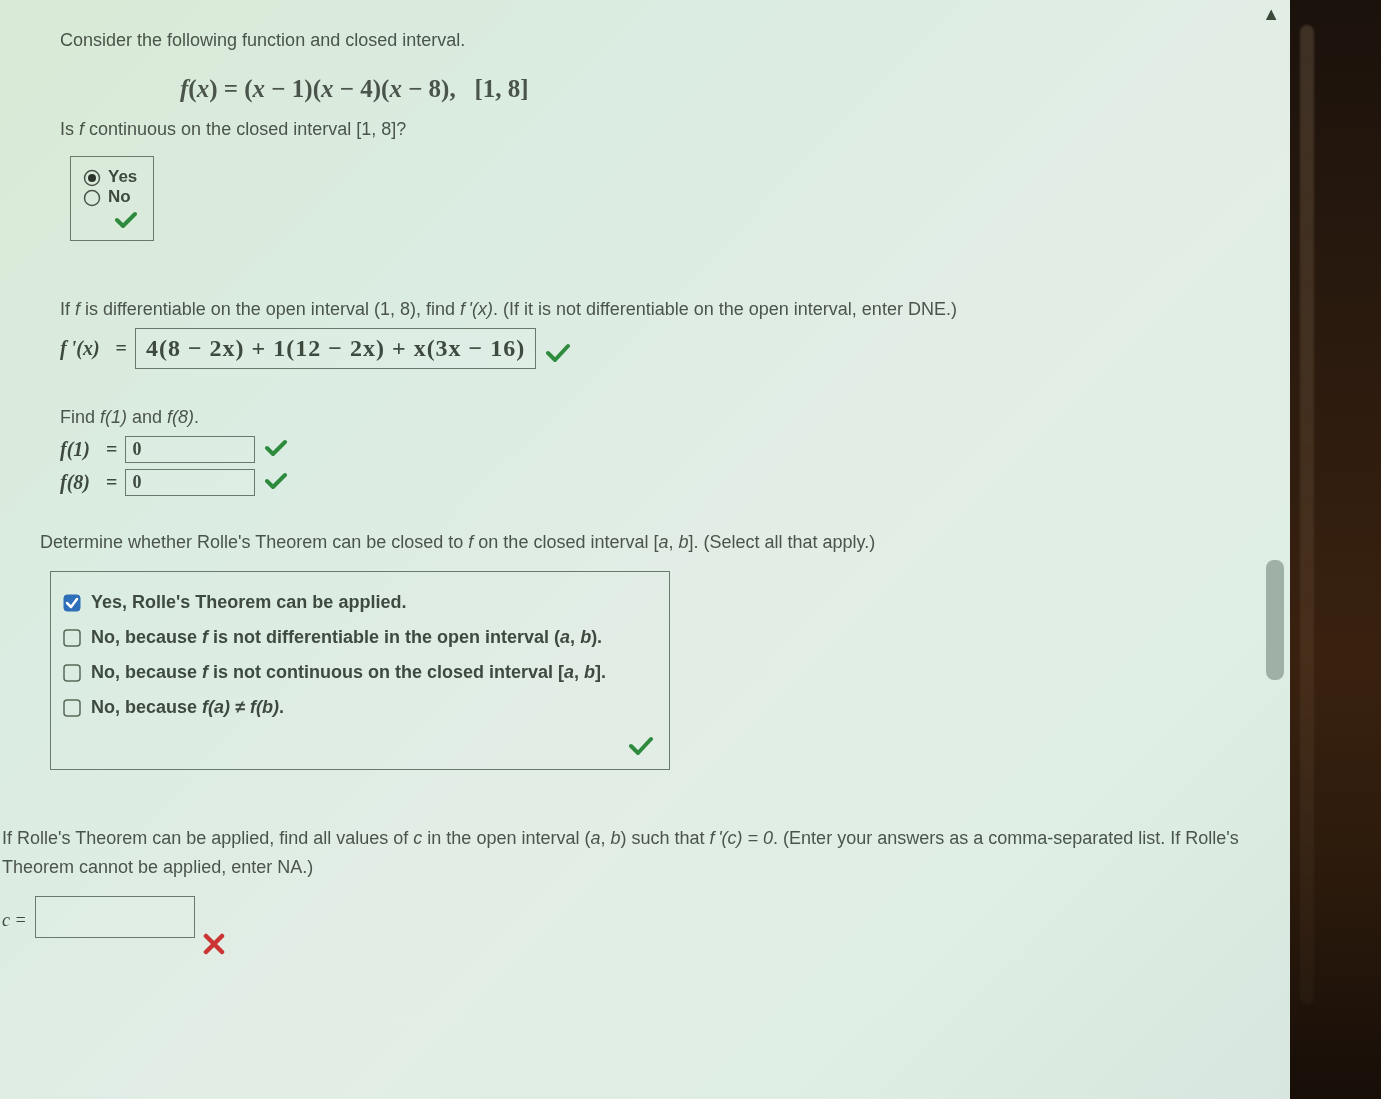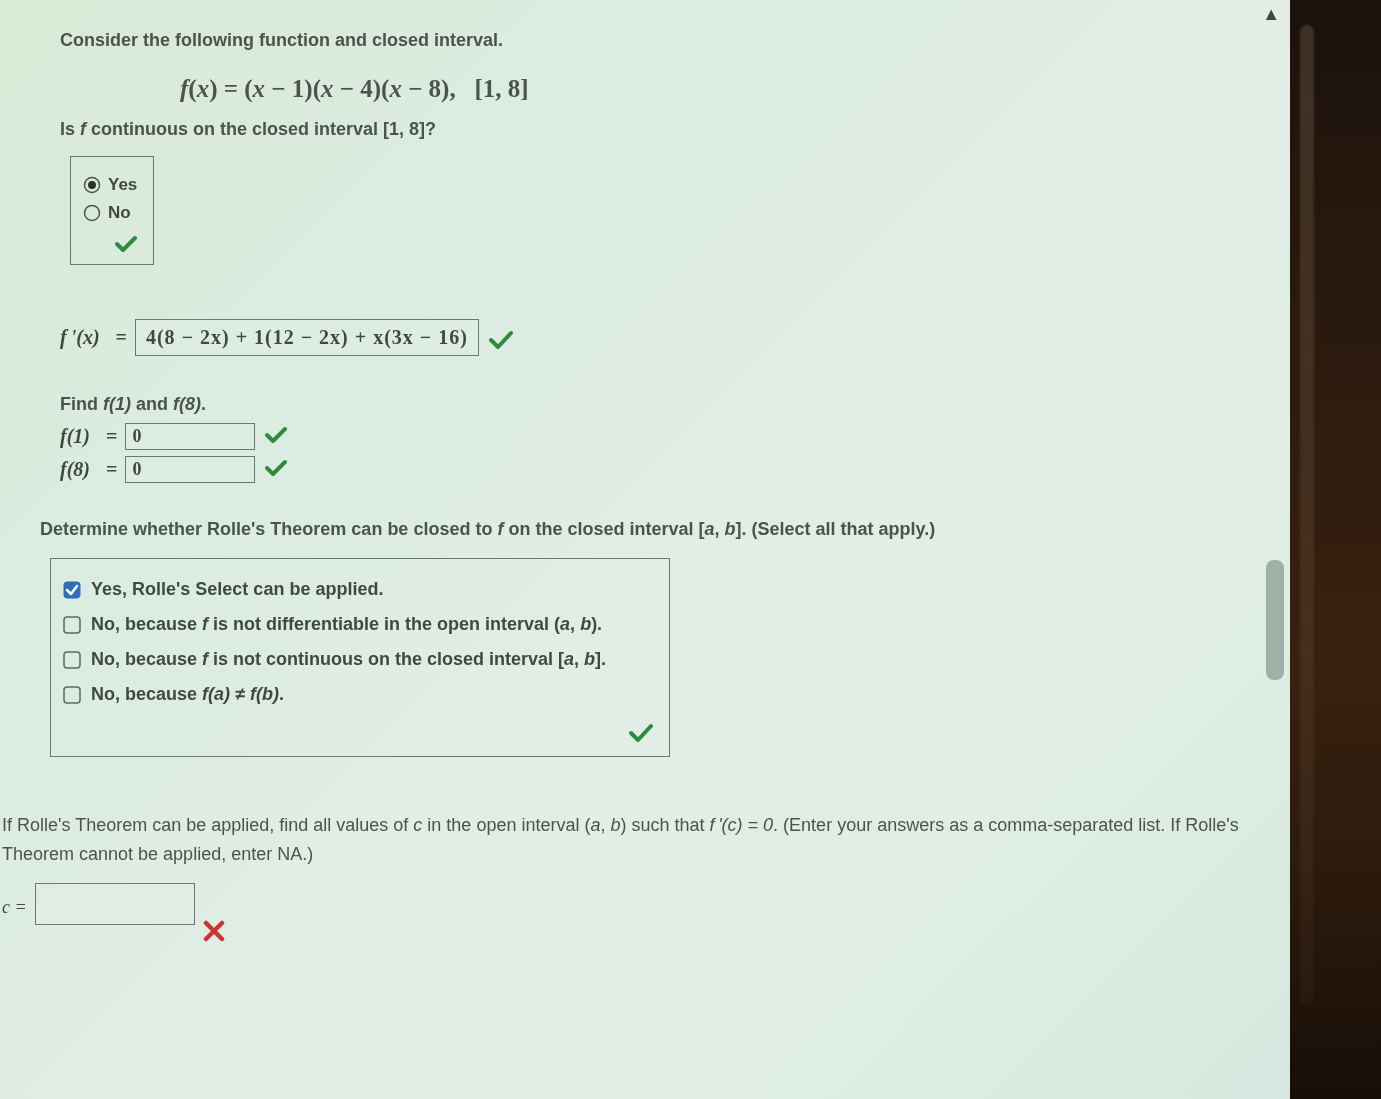--- a/index.html
+++ b/index.html
@@ -16,42 +16,42 @@
     position: absolute;
     top: 0; left: 0;
     width: 1290px;
     height: 1099px;
     background: linear-gradient(135deg, #d9ead6 0%, #dbece2 30%, #e2ede6 55%, #dfeee4 80%, #d7e6de 100%);
     padding: 20px 10px 20px 50px;
     color: #3f4a3f;
   }
   .prompt-line {
     font-size: 18px;
-    font-weight: bold;
+    font-weight: normal;
     color: #4b544b;
     margin: 10px 0 8px 10px;
   }
   .formula {
     font-size: 25px;
     font-weight: bold;
     color: #4b544b;
     margin: 24px 0 16px 130px;
     font-family: Georgia, 'Times New Roman', serif;
   }
   .italic { font-style: italic; }
   .radio-box {
     border: 1px solid #6a7a6a;
     display: inline-block;
     padding: 10px 16px 6px 12px;
     margin: 8px 0 18px 20px;
     font-size: 17px;
     font-weight: bold;
     color: #3f4a3f;
   }
-  .radio-row { display: flex; align-items: center; margin: 8px 0; }
+  .radio-row { display: flex; align-items: flex-end; margin: 0 0; }
   .radio-row svg { margin-right: 7px; }
   .check-row { text-align: right; padding-top: 4px; }
   .check { color: #2e8b3e; }
   .cross { color: #c33; }
 
   .ans-line {
     font-size: 20px;
     font-weight: bold;
     margin: 6px 0 6px 10px;
     display: flex;
@@ -62,21 +62,21 @@
   .eq { margin: 0 8px; }
   .ans-box {
     border: 1px solid #6a7a6a;
     background: rgba(255,255,255,0.08);
     padding: 5px 10px;
     font-size: 22px;
     display: inline-block;
     font-family: Georgia, 'Times New Roman', serif;
   }
   .ans-box.small { min-width: 130px; font-size: 18px; padding: 2px 6px; }
-  .ans-box.big { font-size: 20px; padding: 6px 10px; letter-spacing: 1px; }
+  .ans-box.big { font-size: 24px; padding: 6px 10px; letter-spacing: 1px; }
   .mark { margin-left: 10px; font-size: 22px; }
   .block-gap { height: 30px; }
 
   .checkbox-group {
     border: 1px solid #6a7a6a;
     display: inline-block;
     padding: 12px 16px 8px 12px;
     margin: 10px 0 18px 0;
     font-size: 18px;
     font-weight: bold;
@@ -185,20 +185,23 @@
       <span class="check">
         <svg width="22" height="18">
             <path d="M2 9 L8 15 L20 3" stroke="#2e8b3e" stroke-width="4" fill="none" stroke-linecap="round" stroke-linejoin="round"></path>
           </svg>
       </span>
     </div>
   </div>
 
   <div class="block-gap"></div>
 
+  <div class="prompt-line">
+    <span>If </span><span class="italic">f</span><span> is differentiable on the open interval (1, 8), find </span><span class="italic">f '(x)</span><span>. (If it is not differentiable on the open interval, enter DNE.)</span>
+  </div>
 
   <div class="ans-line">
     <span class="ans-label">f '(x)</span>
     <span class="eq">=</span>
     <span class="ans-box big">4(8 − 2x) + 1(12 − 2x) + x(3x − 16)</span>
     <span class="mark" style="align-self:flex-end;">
       <svg width="24" height="20">
           <path d="M2 10 L9 17 L22 3" stroke="#2e8b3e" stroke-width="4" fill="none" stroke-linecap="round" stroke-linejoin="round"></path>
         </svg>
     </span>
@@ -236,21 +239,21 @@
   <div class="prompt-line" style="margin-left:-10px;">
     <span>Determine whether Rolle's Theorem can be closed to </span><span class="italic">f</span><span> on the closed interval [</span><span class="italic">a</span><span>, </span><span class="italic">b</span><span>]. (Select all that apply.)</span>
   </div>
 
   <div class="checkbox-group">
     <div class="cb-row">
       <svg width="18" height="18">
           <rect x="1" y="1" width="16" height="16" rx="3" fill="#2d6fb8" stroke="#2d6fb8"></rect>
           <path d="M4 9 L8 13 L14 5" stroke="#fff" stroke-width="2.5" fill="none" stroke-linecap="round" stroke-linejoin="round"></path>
         </svg>
-      <span class="lbl">Yes, Rolle's Select can be applied.</span>
+      <span class="lbl">Yes, Rolle's Theorem can be applied.</span>
     </div>
     <div class="cb-row">
       <svg width="18" height="18">
           <rect x="1" y="1" width="16" height="16" rx="3" fill="none" stroke="#5a6a5a" stroke-width="1.5"></rect>
         </svg>
       <span class="lbl">
         <span>No, because </span><span class="italic">f</span><span> is not differentiable in the open interval (</span><span class="italic">a</span><span>, </span><span class="italic">b</span><span>).</span>
       </span>
     </div>
     <div class="cb-row">

